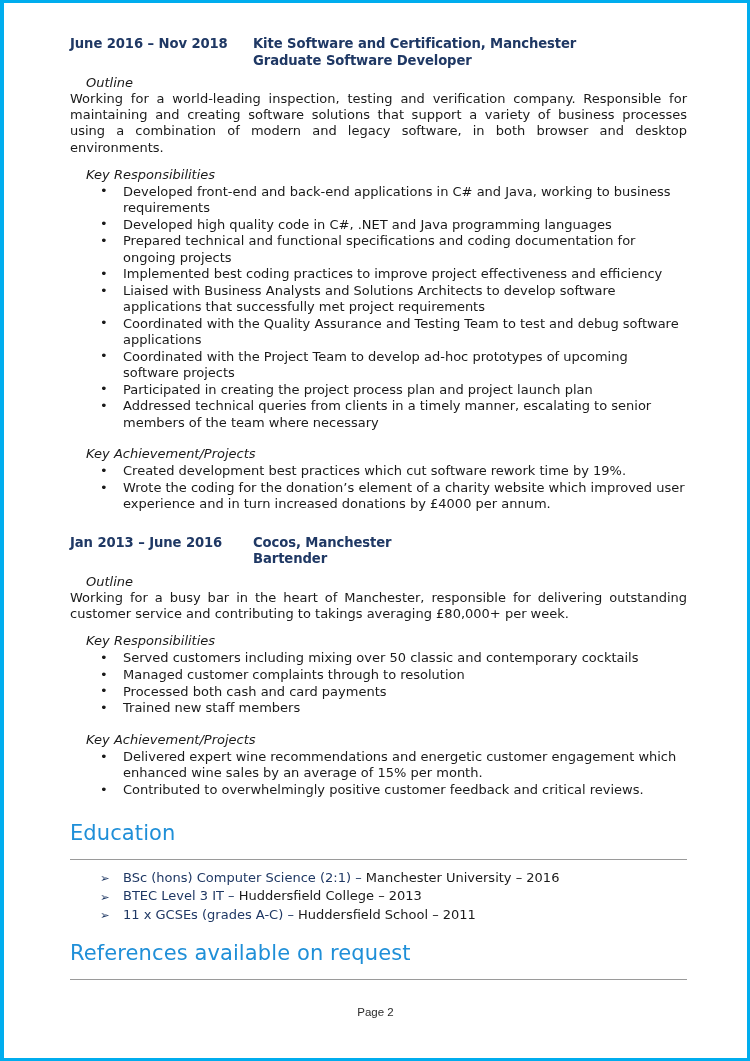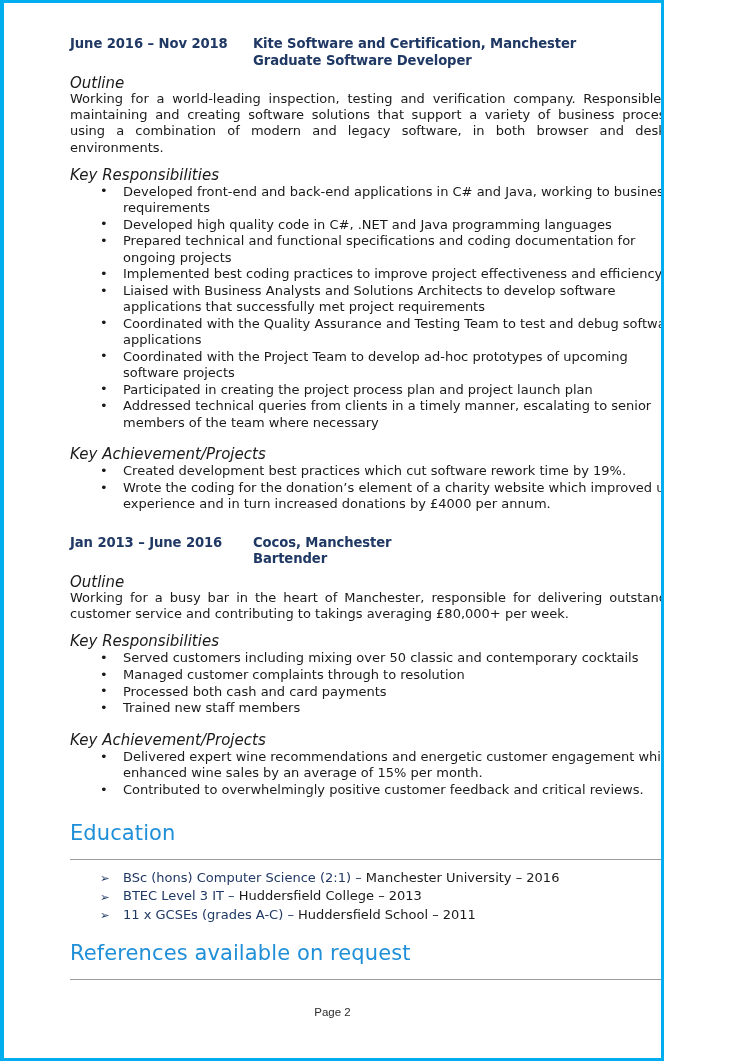--- a/index.html
+++ b/index.html
@@ -6,21 +6,21 @@
     margin: 0;
     padding: 0;
     background: #ffffff;
   }
   body {
     font-family: "DejaVu Sans", "Liberation Sans", sans-serif;
   }
 
   .page {
     position: relative;
-    width: 664px;
+    width: 750px;
     height: 1061px;
     box-sizing: border-box;
     background: #ffffff;
     border-left: 4px solid #00adee;
     border-right: 3px solid #00adee;
     border-top: 3px solid #00adee;
     border-bottom: 3px solid #00adee;
     overflow: hidden;
   }
 
@@ -49,24 +49,25 @@
     flex: 1 1 auto;
   }
   .job-company, .job-role {
     display: block;
     white-space: nowrap;
   }
 
   
   .sub-label {
     font-style: italic;
-    font-size: 15px;
+    font-size: 13px;
     color: #1a1a1a;
     margin-top: 6px;
     line-height: 16px;
+    margin-left: 16px;
   }
   .sub-label.tight {
     margin-top: 0;
   }
   .outline-text {
     font-size: 13px;
     line-height: 16.2px;
     color: #1a1a1a;
     text-align: justify;
     margin-top: 0;

